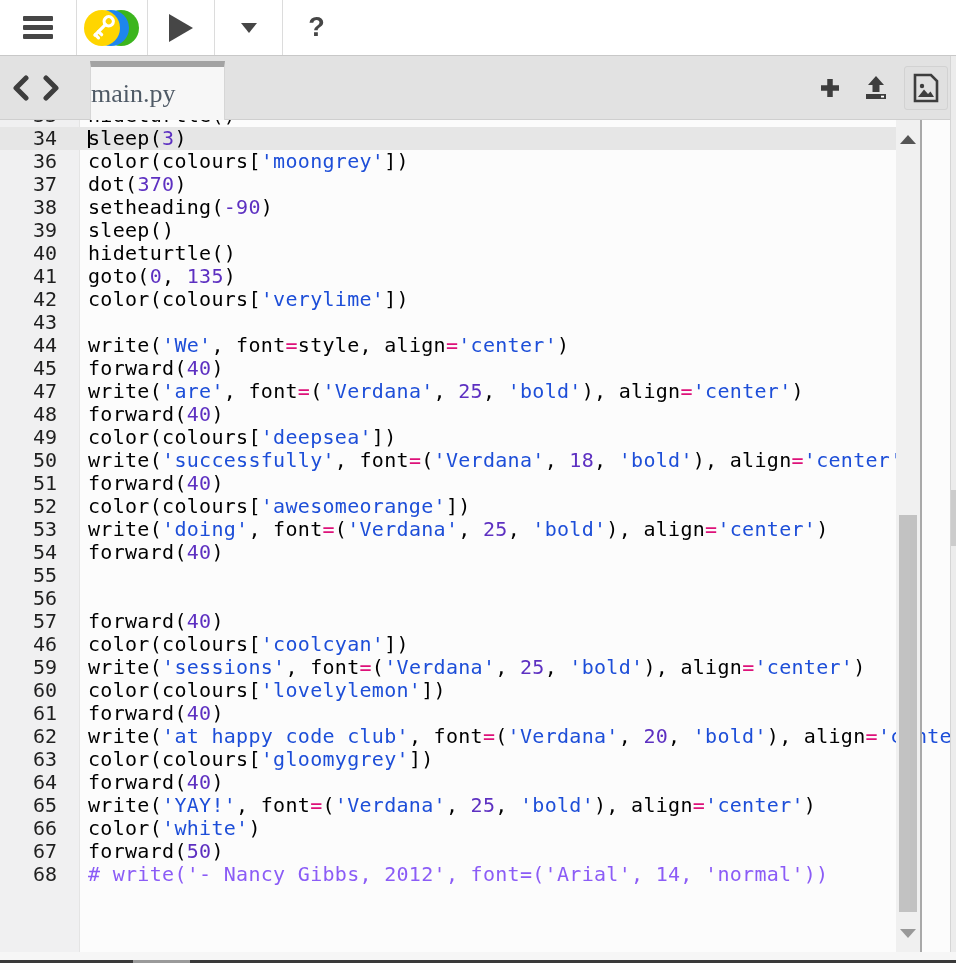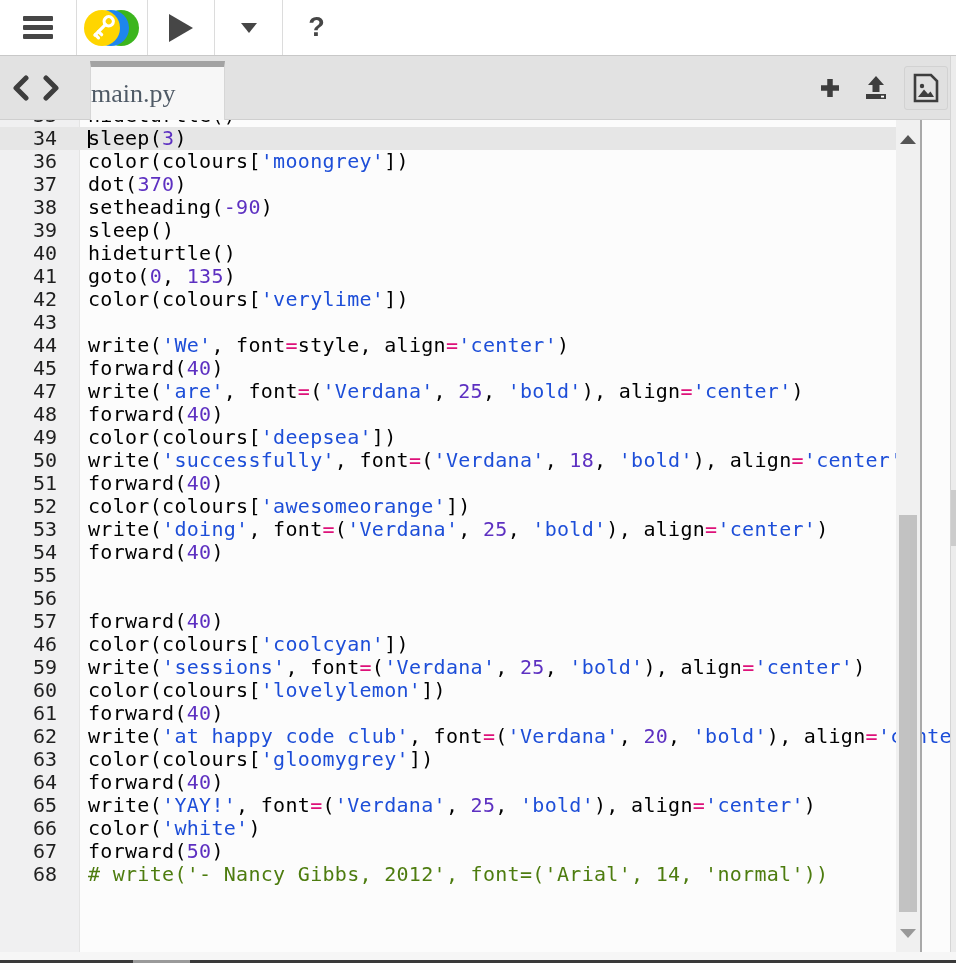--- a/index.html
+++ b/index.html
@@ -63,21 +63,21 @@
     font-family:"DejaVu Sans Mono", monospace; font-size:20px; color:#1f1f1f;
   }
   .code {
     padding-left:8px; font-family:"DejaVu Sans Mono", monospace; font-size:20px; color:#000;
     letter-spacing:0.3px;
   }
   .tk-p { color:#000000; }
   .tk-s { color:#1d4ed8; }
   .tk-n { color:#5d30c1; }
   .tk-o { color:#dd1179; }
-  .tk-c { color:#4d7c0f; }
+  .tk-c { color:#8b5cf6; }
   .cursor { display:inline-block; width:2px; height:18px; background:#000; vertical-align:-3px; margin-right:-2px; }
 
   
   .vscroll {
     position:absolute; right:34px; top:120px; width:26px; height:832px;
     background:#f0f0f0; border-right:2px solid #a9a9a9;
   }
   .vs-arrow { position:absolute; left:0; width:24px; height:26px; display:flex; align-items:center; justify-content:center; cursor:pointer; }
   .vs-up { top:6px; }
   .vs-down { bottom:6px; }

